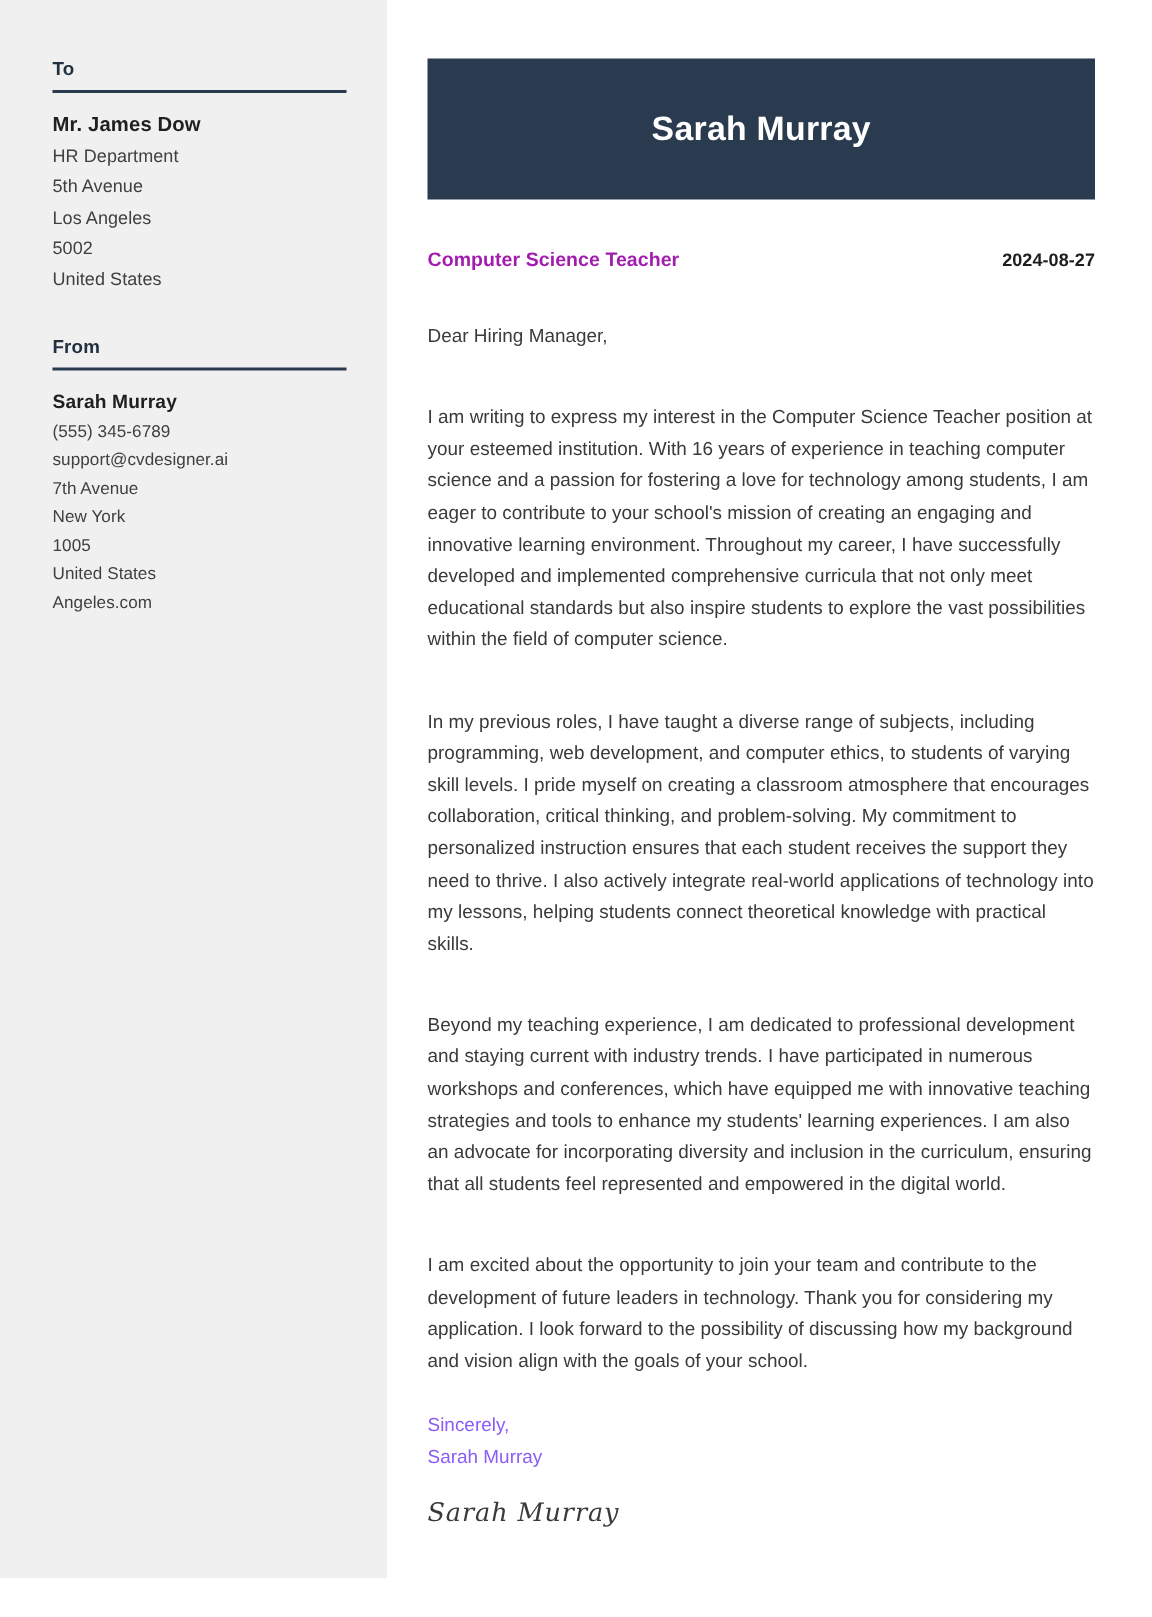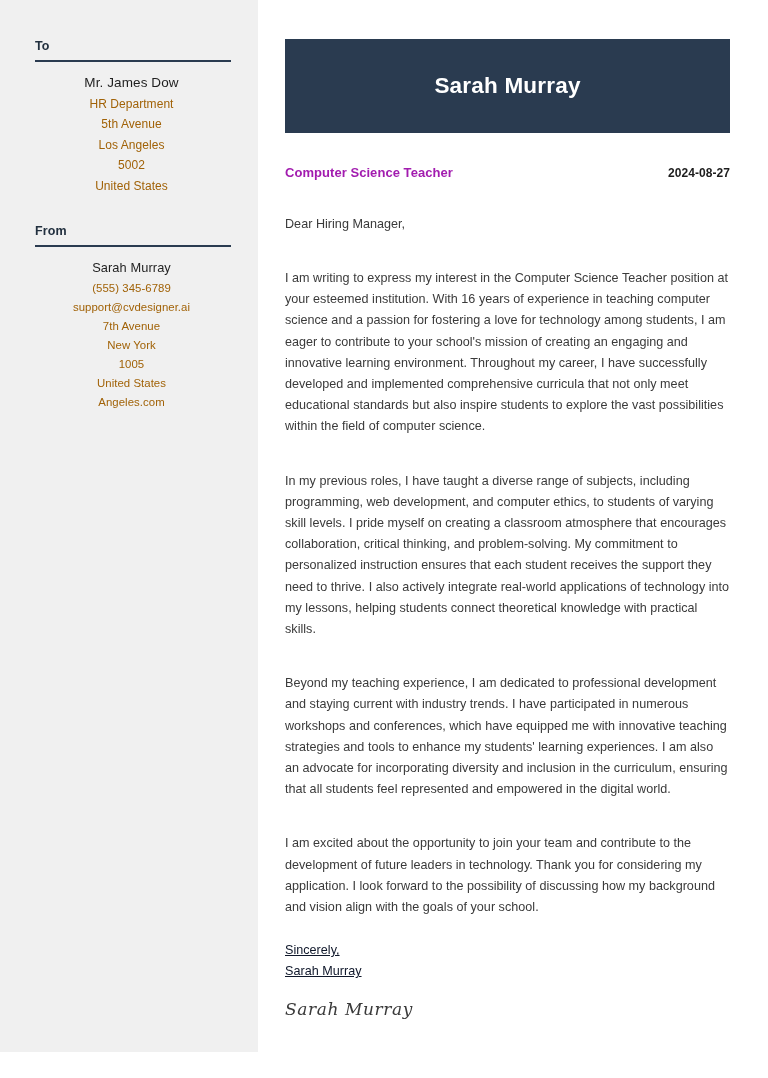--- a/index.html
+++ b/index.html
@@ -48,37 +48,35 @@
   }
   .side-rule {
     height: 1.6px;
     background: #2a3b50;
     width: 196px;
     margin-bottom: 11px;
   }
 
   .side-name {
     font-size: 13.5px;
-    font-weight: normal;
+    font-weight: bold;
     color: #1f1f1f;
     line-height: 20px;
     padding-bottom: 1px;
     letter-spacing: 0.1px;
-    text-align: center;
   }
   .side-name.small {
     font-size: 12.8px;
     line-height: 20px;
   }
   .side-line {
     font-size: 12px;
-    color: #a16207;
+    color: #404040;
     line-height: 20.5px;
     letter-spacing: 0.05px;
-    text-align: center;
   }
   .side-line.tight {
     font-size: 11.4px;
     line-height: 19px;
   }
 
   
   .content {
     position: relative;
     flex: 1;
@@ -133,23 +131,22 @@
     color: #3a3a3a;
     line-height: 21.2px;
     letter-spacing: 0.02px;
     margin-top: 33px;
     text-align: left;
   }
 
   .closing {
     margin-top: 22px;
     font-size: 12.6px;
-    color: #0f172a;
+    color: #8b5cf6;
     line-height: 21.2px;
-    text-decoration: underline;
   }
   .closing div {
     letter-spacing: 0.02px;
   }
 
   .signature {
     margin-top: 16px;
     font-family: "DejaVu Serif", serif;
     font-style: italic;
     font-size: 17px;

